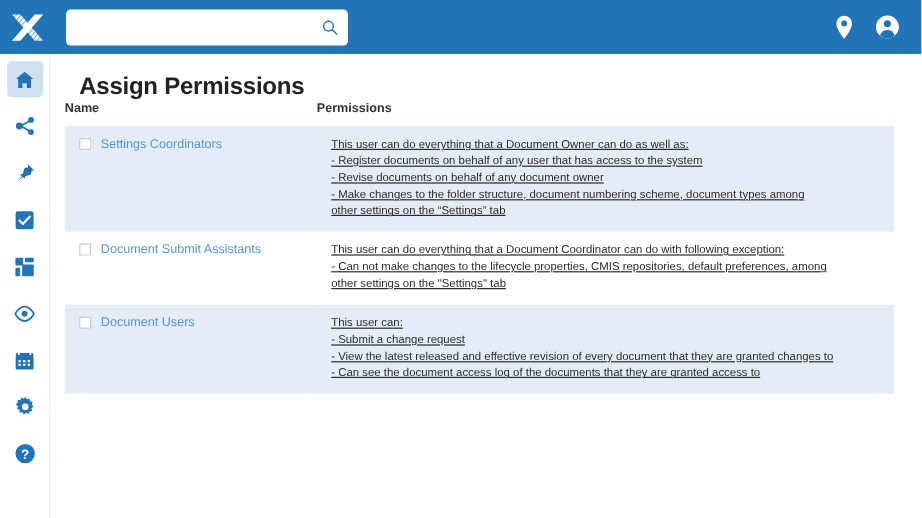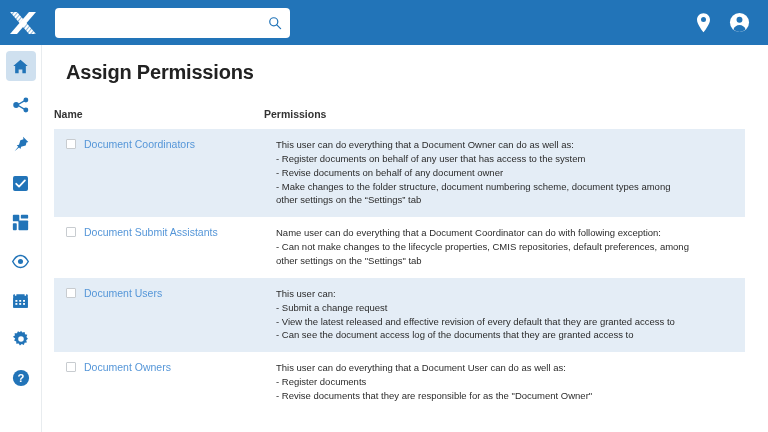--- a/index.html
+++ b/index.html
@@ -93,21 +93,21 @@
     font-size: 20px;
     font-weight: bold;
     color: #222222;
     letter-spacing: -0.2px;
     margin: 4px 0 0 12px;
   }
 
   table.perm {
     width: 100%;
     border-collapse: collapse;
-    margin-top: 24px;
+    margin-top: 0;
     table-layout: fixed;
   }
   table.perm th {
     text-align: left;
     font-size: 10.5px;
     font-weight: bold;
     color: #333333;
     padding: 0 0 9px 0;
     vertical-align: bottom;
   }
@@ -136,20 +136,21 @@
     font-size: 10.5px;
     color: #5596d8;
     line-height: 1.15;
     cursor: pointer;
   }
   .desc {
     font-size: 9.5px;
     color: #2b2b2b;
     line-height: 1.46;
     white-space: pre-line;
+    text-decoration: underline;
   }
 </style>
 </head>
 <body>
 
 <div id="app">
 
   <div class="topbar">
 
     <div class="logo">
@@ -281,71 +282,58 @@
           <th class="col-name">Name</th>
           <th class="col-desc">Permissions</th>
         </tr>
       </thead>
       <tbody>
 
         <tr class="row-alt">
           <td>
             <div class="namecell">
               <div class="cb"></div>
-              <span class="namelink">Document Coordinators</span>
+              <span class="namelink">Settings Coordinators</span>
             </div>
           </td>
           <td>
             <div class="desc">This user can do everything that a Document Owner can do as well as:
 - Register documents on behalf of any user that has access to the system
 - Revise documents on behalf of any document owner
 - Make changes to the folder structure, document numbering scheme, document types among
    other settings on the “Settings” tab</div>
           </td>
         </tr>
 
         <tr>
           <td>
             <div class="namecell">
               <div class="cb"></div>
               <span class="namelink">Document Submit Assistants</span>
             </div>
           </td>
           <td>
-            <div class="desc">Name user can do everything that a Document Coordinator can do with following exception:
+            <div class="desc">This user can do everything that a Document Coordinator can do with following exception:
 - Can not make changes to the lifecycle properties, CMIS repositories, default preferences, among
    other settings on the "Settings" tab</div>
           </td>
         </tr>
 
         <tr class="row-alt">
           <td>
             <div class="namecell">
               <div class="cb"></div>
               <span class="namelink">Document Users</span>
             </div>
           </td>
           <td>
             <div class="desc">This user can:
 - Submit a change request
-- View the latest released and effective revision of every default that they are granted access to
+- View the latest released and effective revision of every document that they are granted changes to
 - Can see the document access log of the documents that they are granted access to</div>
           </td>
         </tr>
 
-        <tr>
-          <td>
-            <div class="namecell">
-              <div class="cb"></div>
-              <span class="namelink">Document Owners</span>
-            </div>
-          </td>
-          <td>
-            <div class="desc">This user can do everything that a Document User can do as well as:
-- Register documents
-- Revise documents that they are responsible for as the "Document Owner"</div>
-          </td>
-        </tr>
 
       </tbody>
     </table>
   </div>
 </div>
 
 </body></html>

